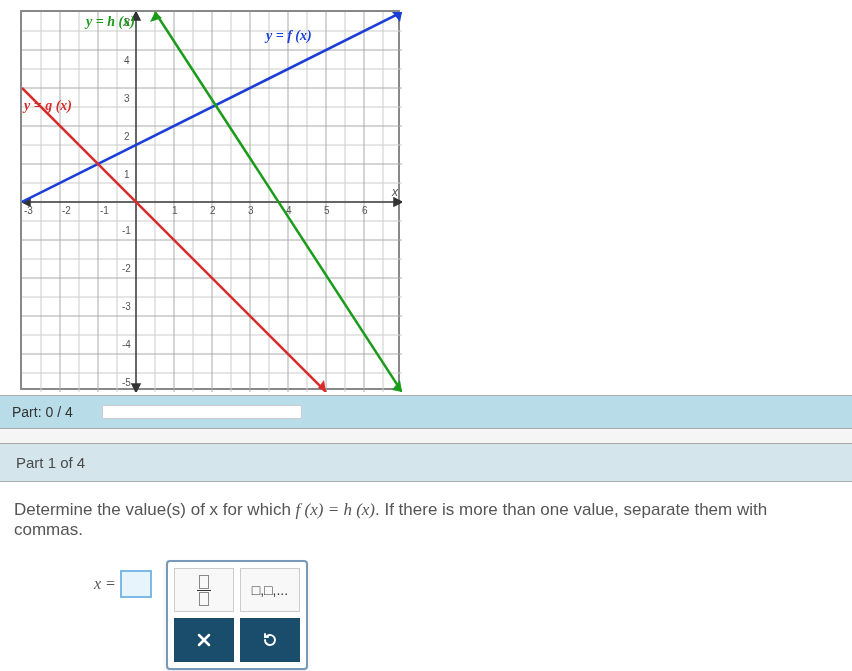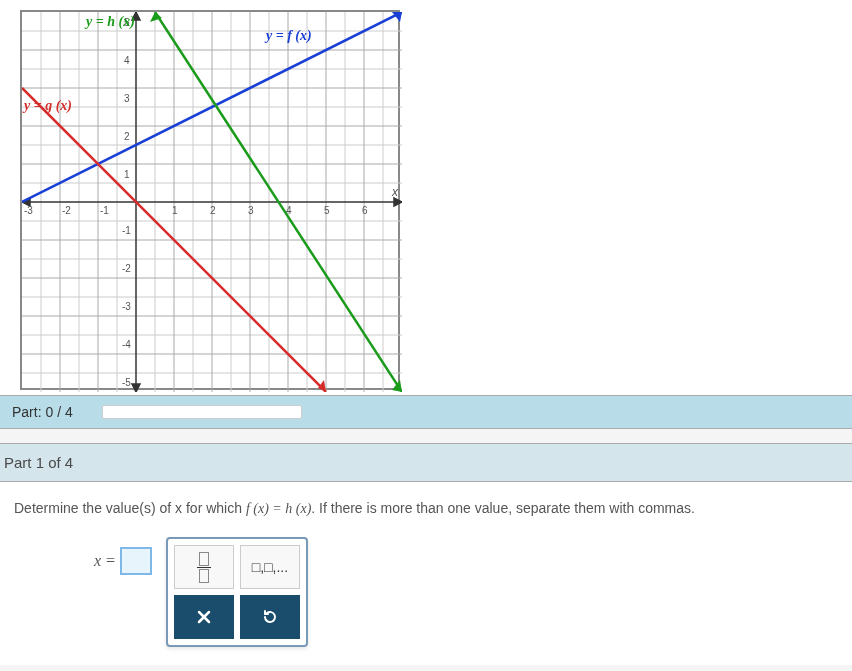--- a/index.html
+++ b/index.html
@@ -45,31 +45,31 @@
     }
     .progress-fill {
       height: 100%;
       width: 0%;
       background: #7899b8;
     }
     .part-header {
       background: #d4e6ec;
       border-top: 1px solid #aaa;
       border-bottom: 1px solid #aaa;
-      padding: 10px 4px;
+      padding: 10px 16px;
       font-size: 15px;
       color: #4a4a4a;
       margin-top: 14px;
     }
     .question-body {
       background: #fff;
       padding: 18px 14px;
     }
     .question-text {
-      font-size: 14px;
+      font-size: 17px;
       color: #555;
       margin-bottom: 20px;
     }
     .answer-row {
       display: flex;
       align-items: flex-start;
       gap: 14px;
       padding-left: 80px;
     }
     .equation {

